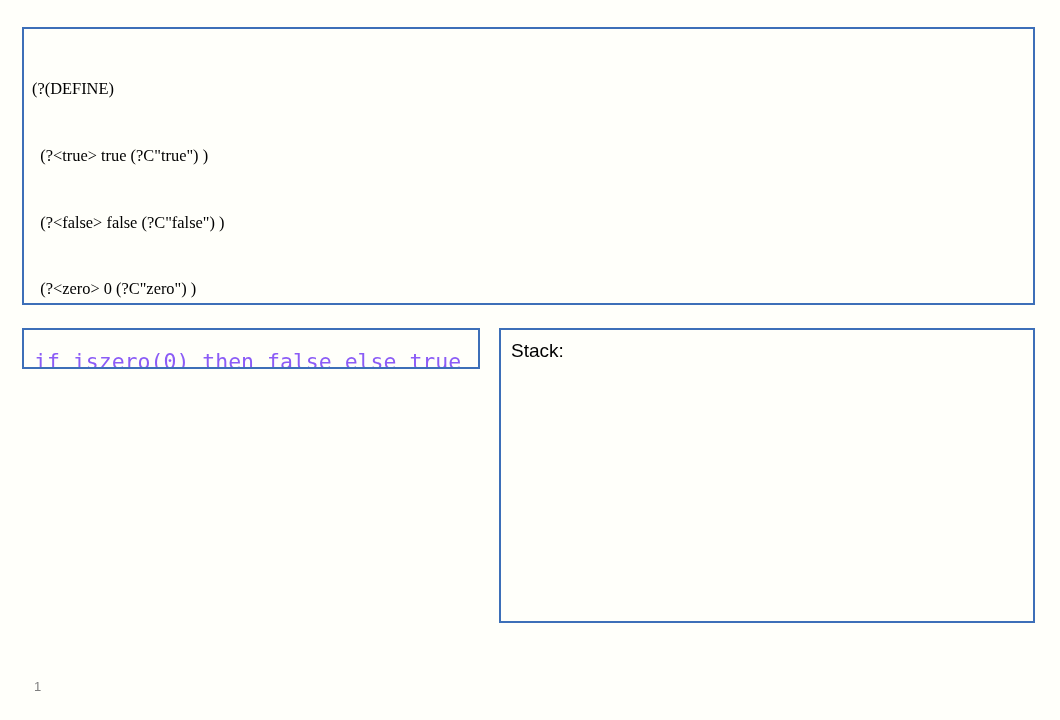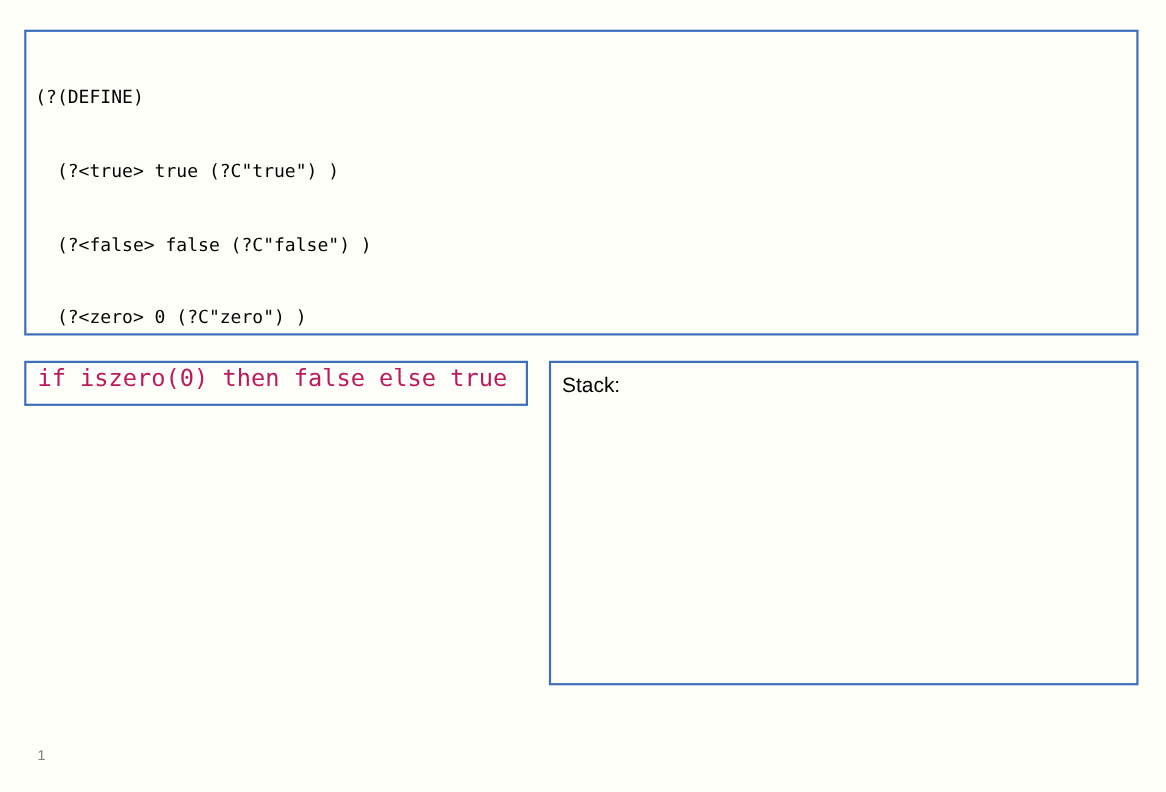--- a/index.html
+++ b/index.html
@@ -44,42 +44,43 @@
     font-family: "DejaVu Sans Mono", "Liberation Mono", monospace;
     font-size: 16.4px;
     line-height: 22.2px;
     color: #000000;
     white-space: pre;
     letter-spacing: 0px;
   }
   .code-line {
     white-space: pre;
     height: 22.2px;
+    font-family: Liberation Serif, serif;
   }
 
   
   .expr-box {
     position: absolute;
     left: 22px;
     top: 328px;
     width: 458px;
     height: 41px;
     border: 2px solid #3d6fb8;
     background: #fffffa;
     box-sizing: border-box;
     overflow: hidden;
   }
   .expr-text {
     position: absolute;
     left: 10px;
-    top: 1px;
+    top: 18px;
     font-family: "DejaVu Sans Mono", "Liberation Mono", monospace;
     font-size: 21.5px;
     line-height: 27px;
-    color: #be185d;
+    color: #8b5cf6;
     white-space: pre;
   }
 
   
   .stack-panel {
     position: absolute;
     left: 499px;
     top: 328px;
     width: 536px;
     height: 295px;

